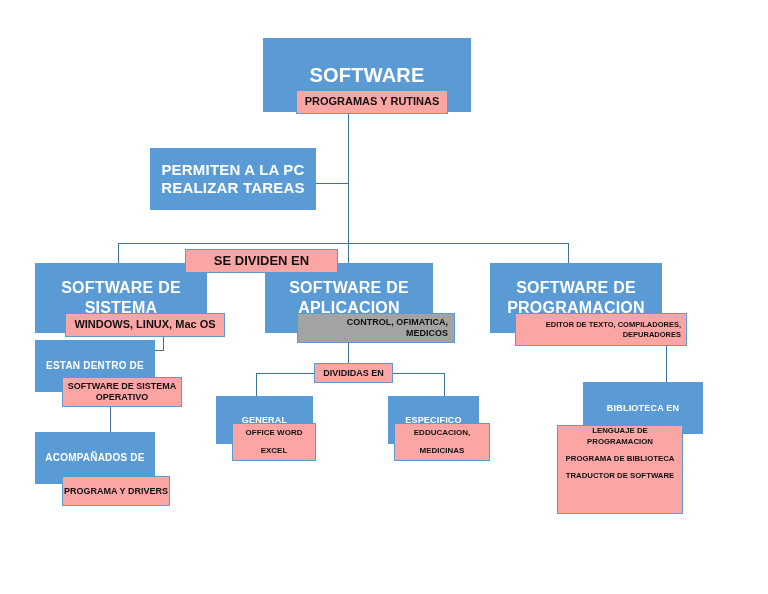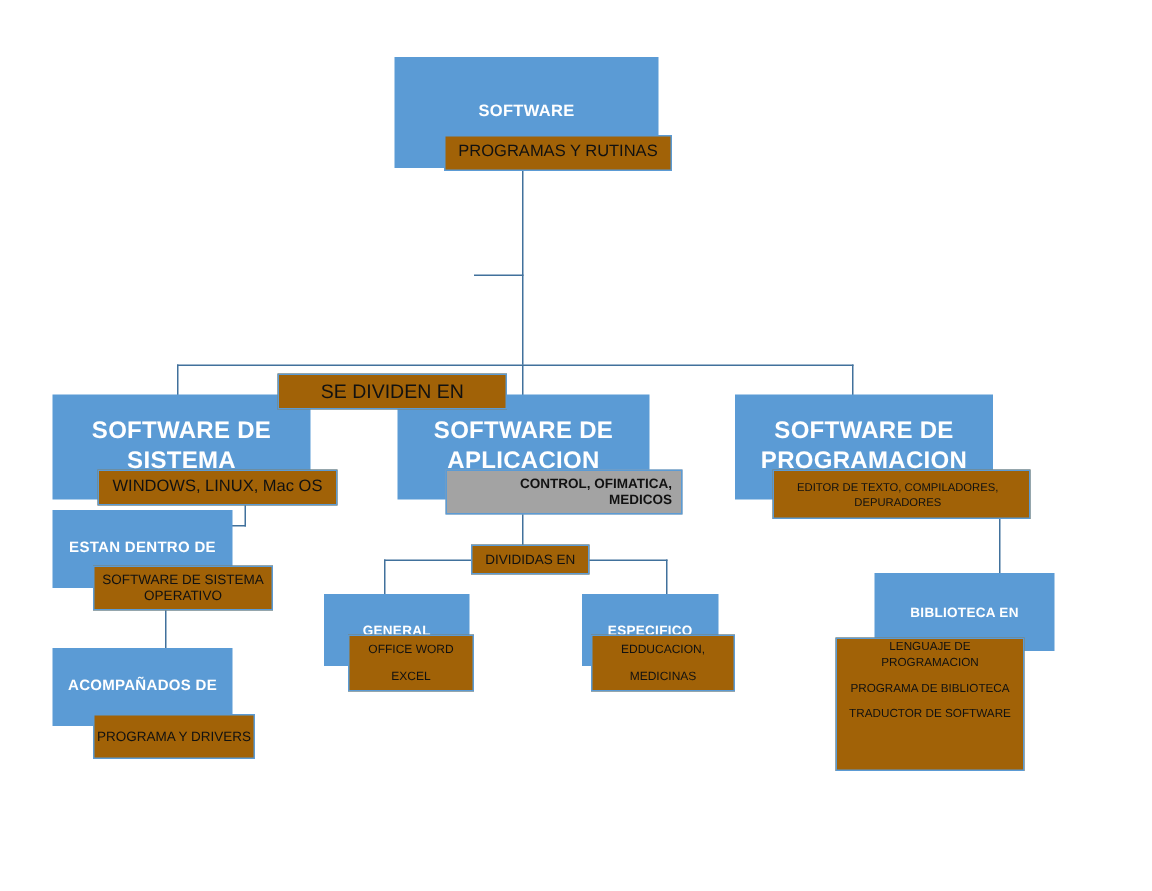--- a/index.html
+++ b/index.html
@@ -28,24 +28,24 @@
     text-align: center;
     line-height: 1.22;
   }
   .blue {
     background: #5B9BD5;
     color: #ffffff;
     font-weight: bold;
     letter-spacing: 0.2px;
   }
   .white {
-    background: #a16207;
+    background: #fca5a5;
     color: #111111;
     border: 1px solid #5B9BD5;
-    font-weight: normal;
+    font-weight: bold;
   }
   .tint {
     background: #a3a3a3;
     color: #111111;
     border: 1px solid #5B9BD5;
     font-weight: bold;
   }
   
   .ln {
     position: absolute;
@@ -79,27 +79,31 @@
 
   <div class="ln lnv layer-line" style="left:348px; top:342px; height:22px;"></div>
   <div class="ln lnh layer-line" style="left:256px; top:373px; width:60px;"></div>
   <div class="ln lnh layer-line" style="left:392px; top:373px; width:53px;"></div>
   <div class="ln lnv layer-line" style="left:256px; top:373px; height:23px;"></div>
   <div class="ln lnv layer-line" style="left:444px; top:373px; height:23px;"></div>
 
   <div class="ln lnv layer-line" style="left:666px; top:346px; height:36px;"></div>
   <div class="ln lnv layer-line" style="left:620px; top:424px; height:8px;"></div>
 
-  <div class="node blue layer-blue" style="left:263px; top:38px; width:176px; height:74px; font-size:11px;text-align:center;">
+  <div class="node blue layer-blue" style="left:263px; top:38px; width:208px; height:74px; font-size:20px;text-align:center;">
     <span>SOFTWARE</span>
   </div>
   <div class="node white layer-white" style="left:296px; top:90px; width:152px; height:24px; font-size:11px;">
     <span>PROGRAMAS Y RUTINAS</span>
   </div>
 
+  <div class="node blue layer-blue" style="left:150px; top:148px; width:166px; height:62px; font-size:15px; flex-direction:column;">
+    <span>PERMITEN A LA PC</span>
+    <span>REALIZAR TAREAS</span>
+  </div>
   <div class="node white layer-white" style="left:185px; top:203px; width:153px; height:24px; font-size:13px;margin-top:46px;">
     <span>SE DIVIDEN EN</span>
   </div>
 
   <div class="node blue layer-blue" style="left:35px; top:263px; width:172px; height:70px; font-size:16px; flex-direction:column;">
     <span>SOFTWARE DE</span>
     <span>SISTEMA</span>
   </div>
   <div class="node white layer-white" style="left:65px; top:313px; width:160px; height:24px; font-size:11px;">
     <span>WINDOWS, LINUX, Mac OS</span>
@@ -146,21 +150,21 @@
   </div>
   <div class="node white layer-white" style="left:394px; top:423px; width:96px; height:38px; font-size:8px; flex-direction:column; justify-content:space-around;">
     <span>EDDUCACION,</span>
     <span>MEDICINAS</span>
   </div>
 
   <div class="node blue layer-blue" style="left:490px; top:263px; width:172px; height:70px; font-size:16px; flex-direction:column;">
     <span>SOFTWARE DE</span>
     <span>PROGRAMACION</span>
   </div>
-  <div class="node white layer-white" style="left:515px; top:313px; width:172px; height:33px; font-size:7.5px; flex-direction:column; padding-right:5px;">
+  <div class="node white layer-white" style="left:515px; top:313px; width:172px; height:33px; font-size:7.5px; flex-direction:column; align-items:flex-end; padding-right:5px;">
     <span>EDITOR DE TEXTO, COMPILADORES,</span>
     <span>DEPURADORES</span>
   </div>
 
   <div class="node blue layer-blue" style="left:583px; top:382px; width:120px; height:52px; font-size:9px;">
     <span>BIBLIOTECA EN</span>
   </div>
   <div class="node white layer-white" style="left:557px; top:425px; width:126px; height:89px; font-size:7.8px; flex-direction:column; justify-content:flex-start; gap:7px;">
     <span style="display:flex; flex-direction:column; line-height:1.35;">
       <span>LENGUAJE DE</span>

